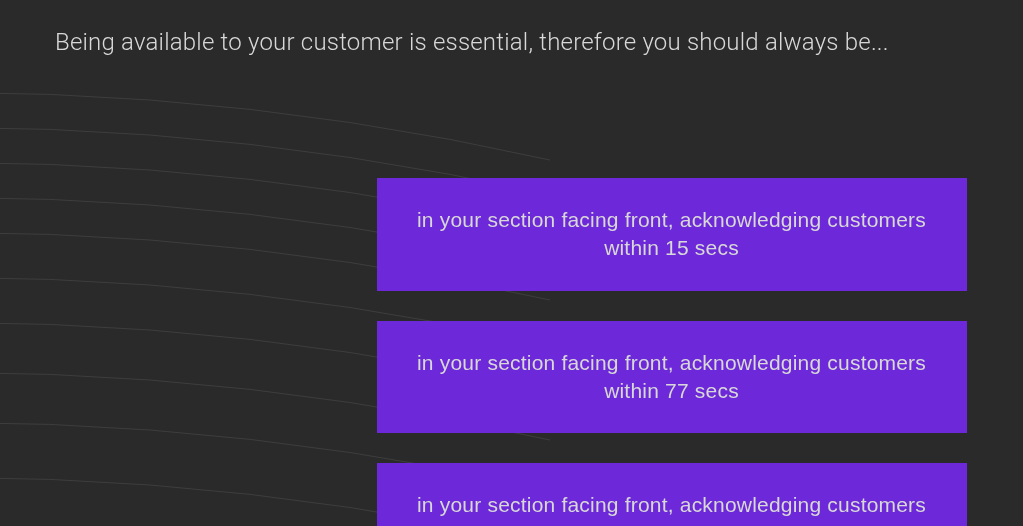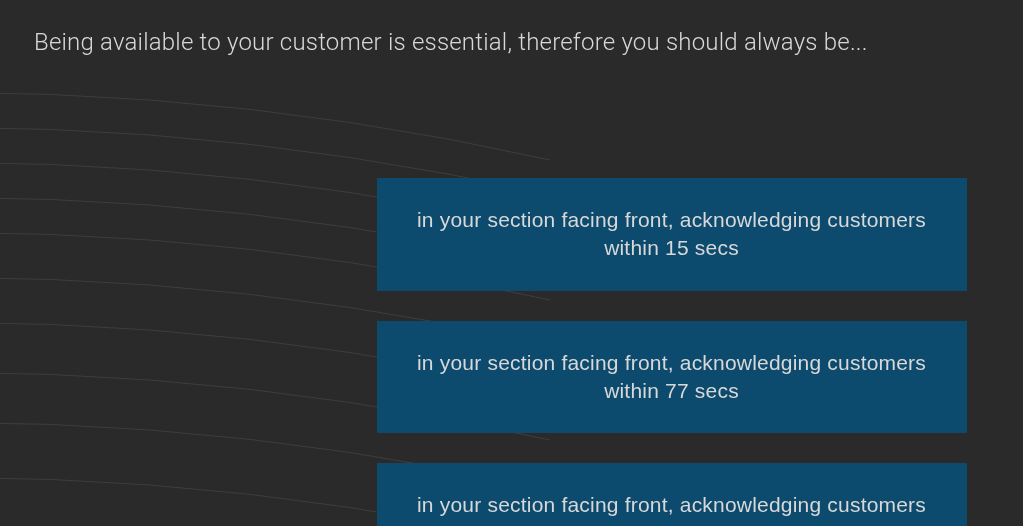--- a/index.html
+++ b/index.html
@@ -39,20 +39,21 @@
       padding: 28px 34px;
       z-index: 1;
     }
     
     .question-text {
       font-size: 24px;
       font-weight: 300;
       color: #d8d8d8;
       letter-spacing: 0.2px;
       margin-bottom: 30px;
+      margin-left: 21px;
     }
     
     .instruction-text {
       font-size: 23px;
       font-weight: 600;
       color: #e8e8e8;
       letter-spacing: 0.2px;
     }
     
     .answers {
@@ -60,21 +61,21 @@
       display: flex;
       flex-direction: column;
       align-items: center;
       gap: 30px;
       padding-left: 320px;
     }
     
     .answer-option {
       width: 590px;
       min-height: 78px;
-      background: #0c4a6e;
+      background: #6d28d9;
       color: #d8d8d8;
       font-size: 21px;
       font-weight: 300;
       display: flex;
       align-items: center;
       justify-content: center;
       text-align: center;
       padding: 28px 30px;
       line-height: 1.35;
       cursor: pointer;

